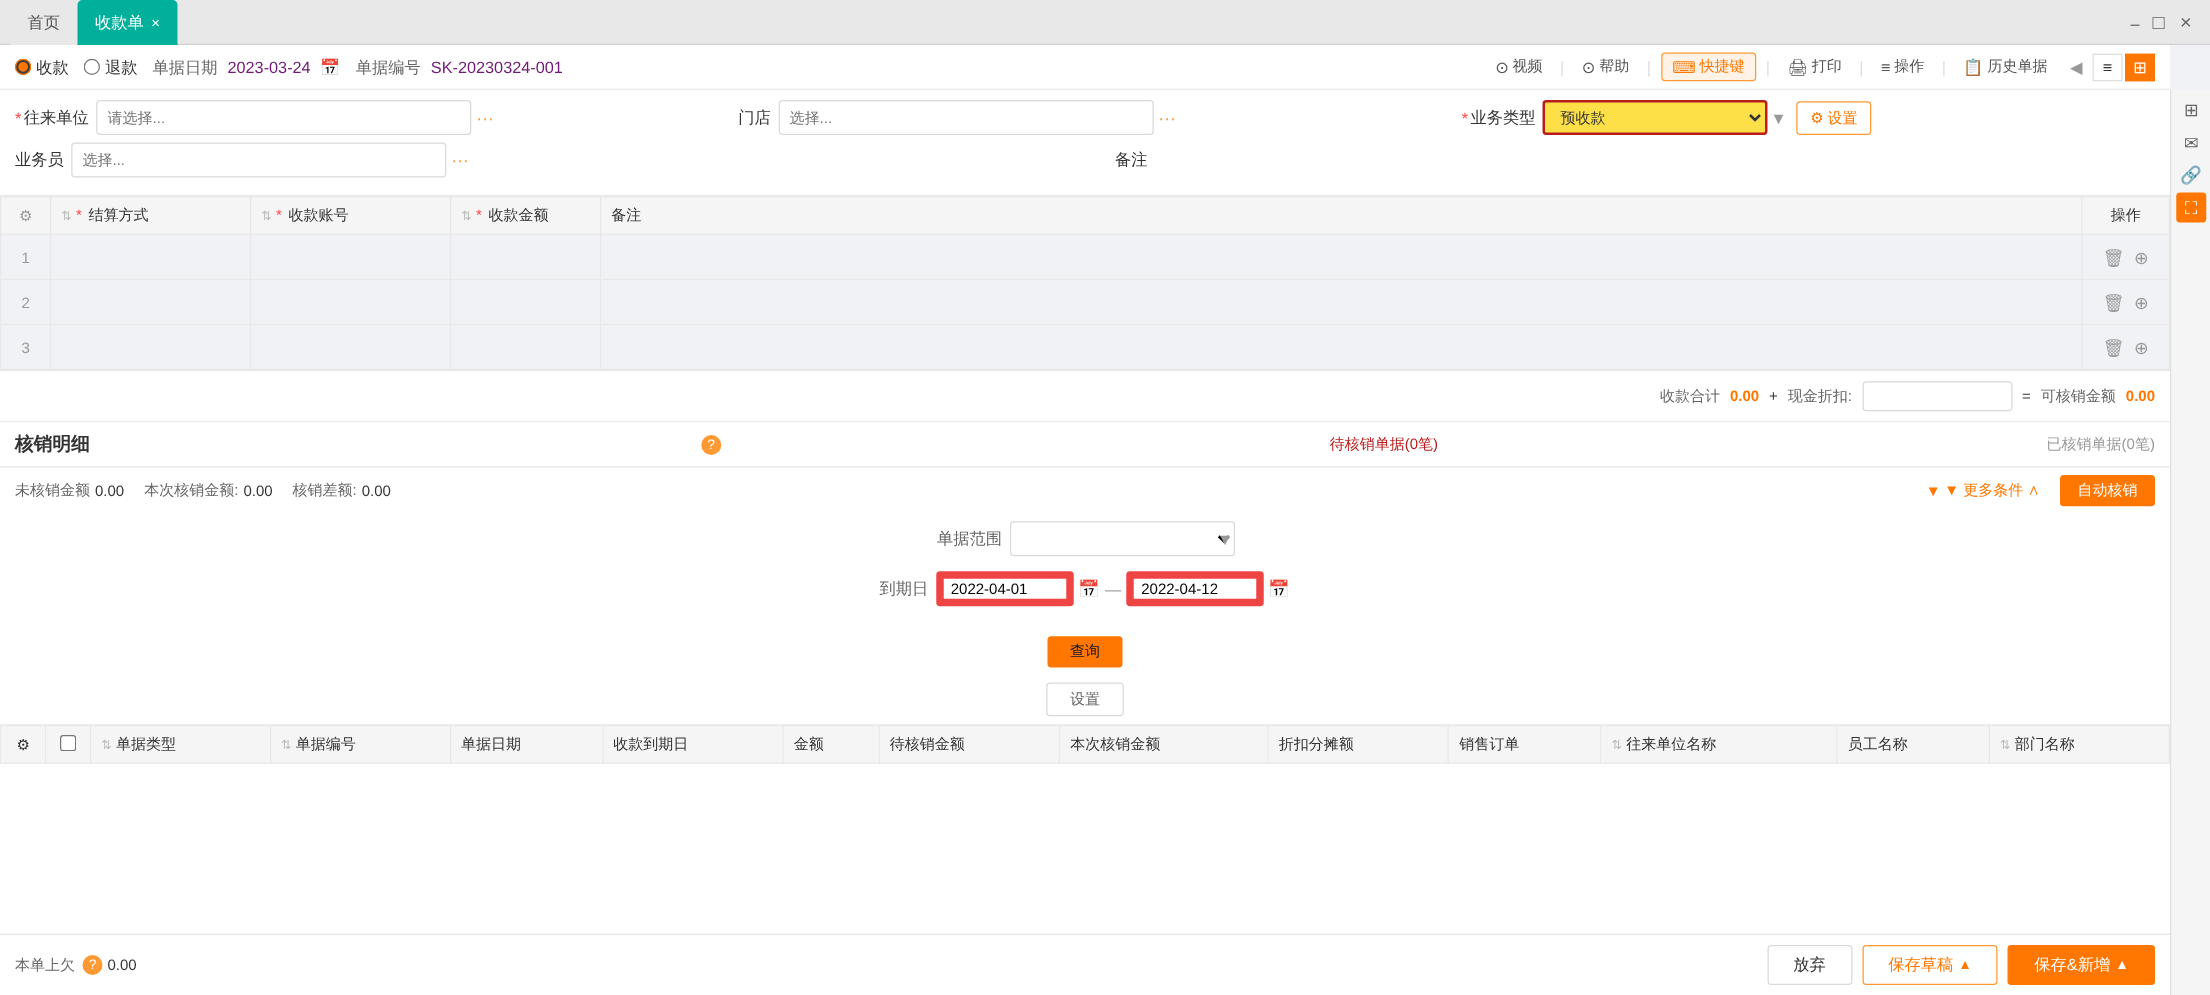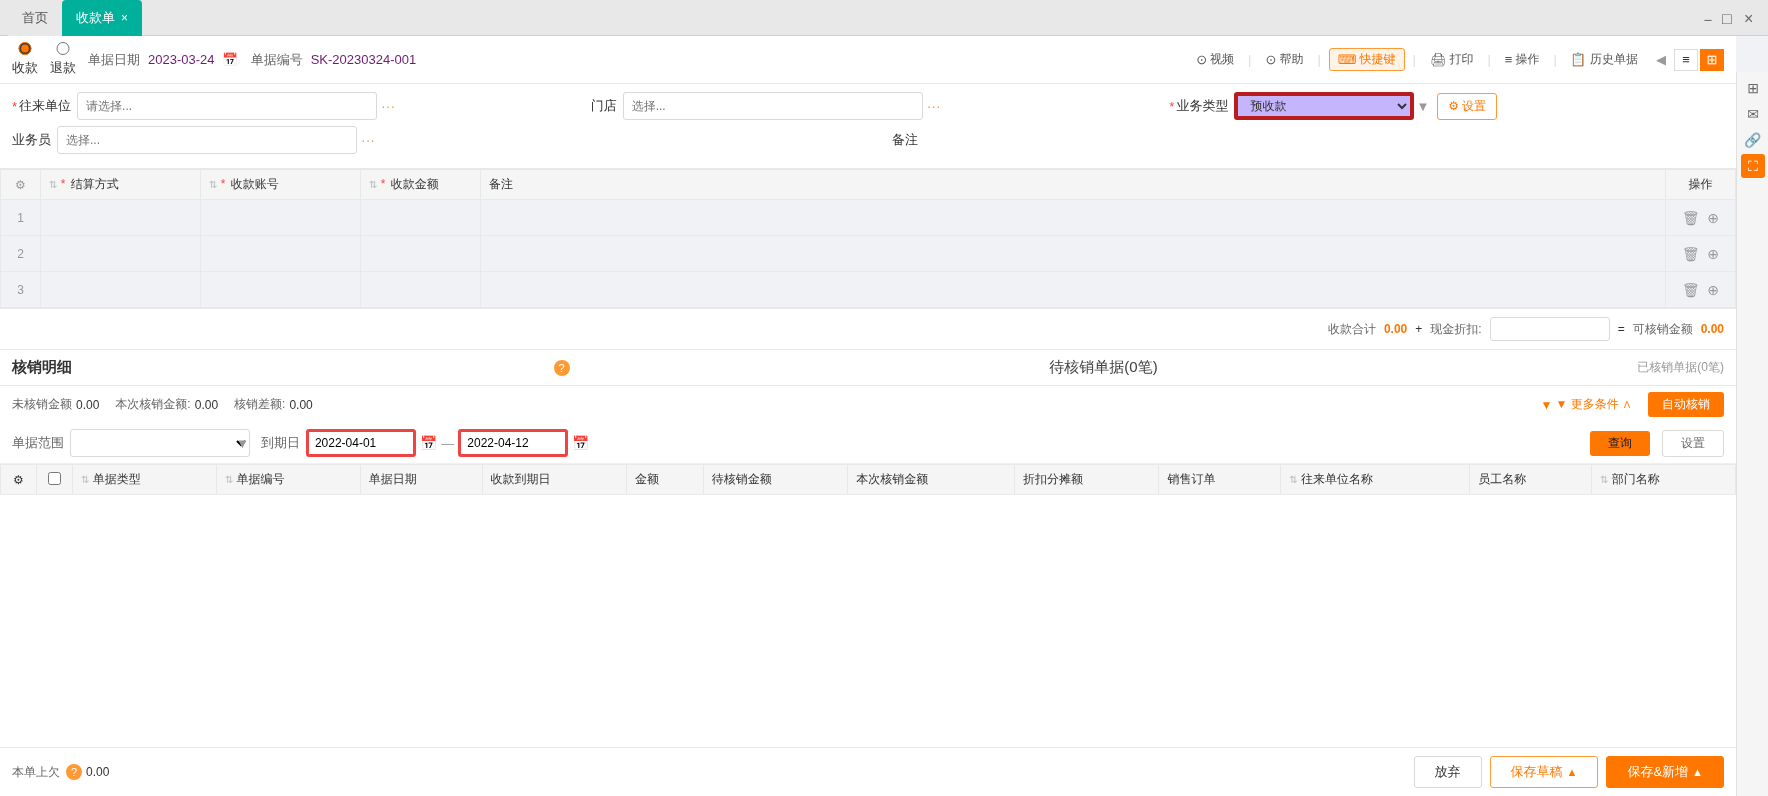--- a/index.html
+++ b/index.html
@@ -37,21 +37,21 @@
     
     .toolbar {
       display: flex; align-items: center;
       padding: 6px 12px;
       background: #fff;
       border-bottom: 1px solid #e8e8e8;
       gap: 12px;
       flex-shrink: 0;
     }
     .radio-group { display: flex; gap: 12px; align-items: center; }
-    .radio-item { display: flex; gap: 4px; cursor: pointer; flex-direction: column; }
+    .radio-item { display: flex; align-items: center; gap: 4px; cursor: pointer; }
     .radio-item input { accent-color: #ff7700; }
     .doc-info { display: flex; align-items: center; gap: 8px; }
     .doc-label { color: #666; }
     .doc-value { color: #701a75; font-weight: 500; }
     .toolbar-spacer { flex: 1; }
     .toolbar-actions { display: flex; align-items: center; gap: 8px; }
     .action-btn {
       display: flex; align-items: center; gap: 3px;
       padding: 2px 6px;
       cursor: pointer;
@@ -85,22 +85,22 @@
     .field-label { color: #333; white-space: nowrap; margin-right: 6px; }
     .field-required { color: #ff4444; margin-right: 2px; }
     .field-input {
       flex: 1; height: 28px; border: 1px solid #d9d9d9; border-radius: 3px;
       padding: 0 8px; font-size: 12px; color: #999; outline: none;
       min-width: 0;
     }
     .field-more { color: #ff9933; cursor: pointer; padding: 0 4px; font-size: 14px; }
     .field-divider { width: 24px; }
     .select-input {
-      flex: 1; height: 28px; border: 4px solid #b91c1c; border-radius: 3px;
-      padding: 0 8px; font-size: 12px; outline: none; background: #c4b5fd;
+      flex: 1; height: 28px; border: 2px solid #b91c1c; border-radius: 3px;
+      padding: 0 8px; font-size: 12px; outline: none; background: #fde047;
       color: #333;
     }
     .settings-btn {
       margin-left: 8px;
       padding: 4px 10px;
       border: 1px solid #ff9933;
       border-radius: 3px;
       color: #ff7700;
       background: #fff;
       cursor: pointer;
@@ -181,21 +181,21 @@
       justify-content: space-between;
     }
     .section-title { font-size: 15px; font-weight: bold; color: #333; }
     .help-icon {
       width: 16px; height: 16px; border-radius: 50%;
       background: #ff9933; color: #fff;
       display: inline-flex; align-items: center; justify-content: center;
       font-size: 11px; cursor: pointer; margin-left: 2px;
     }
     .pending-tag {
-      color: #404040; cursor: pointer; font-size: 15px;
+      color: #b91c1c; cursor: pointer; font-size: 12px;
     }
     .verified-tag { color: #999; font-size: 12px; }
 
     .verification-stats {
       display: flex; align-items: center;
       padding: 6px 12px;
       gap: 16px;
       font-size: 12px;
       flex-shrink: 0;
     }
@@ -216,30 +216,31 @@
       cursor: pointer;
       font-size: 12px;
     }
 
     .filter-row {
       display: flex; align-items: center;
       padding: 6px 12px;
       gap: 12px;
       border-bottom: 1px solid #f0f0f0;
       flex-shrink: 0;
+      flex-direction: column;
     }
     .filter-field { display: flex; align-items: center; gap: 6px; flex: 0 0 auto; }
     .filter-label { color: #666; white-space: nowrap; }
     .filter-select {
       width: 180px; height: 28px; border: 1px solid #d9d9d9;
       border-radius: 3px; padding: 0 8px; font-size: 12px; background: #fff;
     }
     .date-range { display: flex; align-items: center; gap: 4px; }
     .date-input {
-      width: 110px; height: 28px; border: 3px solid #ef4444;
+      width: 110px; height: 28px; border: 6px solid #ef4444;
       border-radius: 3px; padding: 0 6px; font-size: 12px;
     }
     .date-sep { color: #999; }
     .calendar-icon { color: #999; cursor: pointer; font-size: 14px; }
     .filter-spacer { flex: 1; }
     .query-btn {
       padding: 4px 18px;
       background: #ff7700;
       color: #0f172a;
       border: none;

